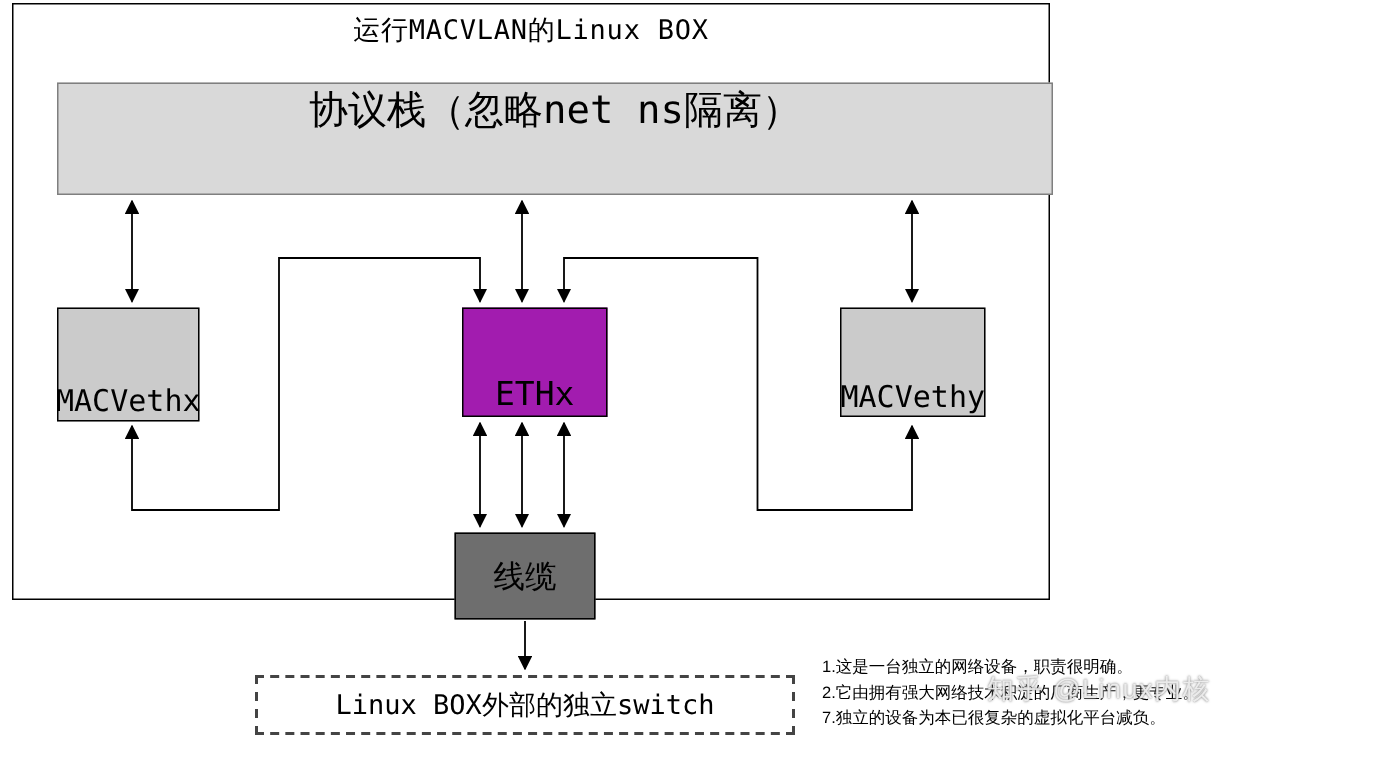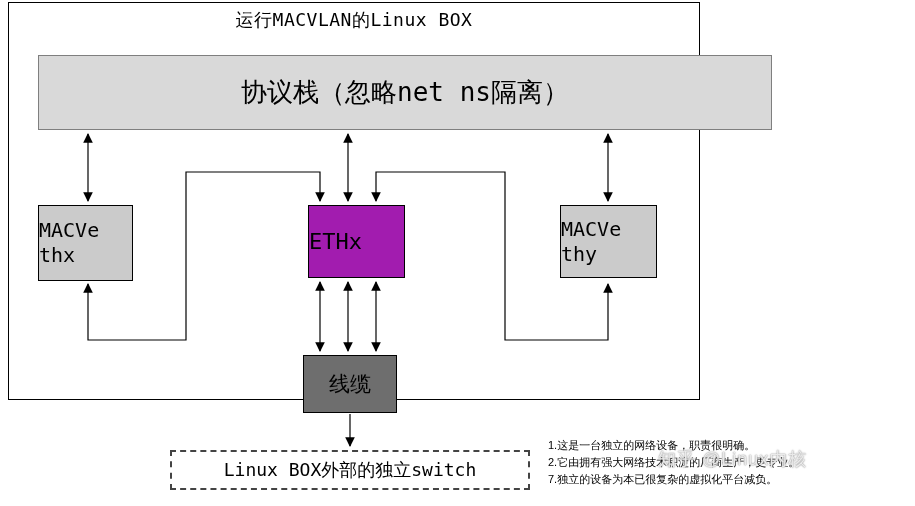--- a/index.html
+++ b/index.html
@@ -5,25 +5,25 @@
   html,body{margin:0;padding:0;background:#ffffff;}
   #stage{
     position:relative;width:915px;height:506px;background:#ffffff;overflow:hidden;
     font-family:"DejaVu Sans Mono","Liberation Sans",sans-serif;color:#000;
   }
   .abs{position:absolute;box-sizing:border-box;}
   
   #outer-box{left:8px;top:2px;width:692px;height:398px;border:1px solid #000;background:#fff;}
   #outer-title{left:8px;top:8px;width:692px;text-align:center;font-size:18px;letter-spacing:0.5px;}
   
-  #protocol-stack{left:38px;top:55px;width:734px;height:75px;background:#d9d9d9;border:1px solid #7f7f7f;
-    display:flex;align-items:center;justify-content:center;font-size:26px;z-index:2;}
+  #protocol-stack{left:38px;top:55px;width:664px;height:75px;background:#d9d9d9;border:1px solid #7f7f7f;
+    display:flex;align-items:flex-start;justify-content:center;font-size:26px;z-index:2;}
   
-  .node{background:#cbcbcb;border:1px solid #000;display:flex;flex-direction:column;
-    align-items:flex-start;justify-content:center;z-index:2;line-height:1.25;}
+  .node{background:#cbcbcb;border:1px solid #000;display:flex;flex-direction:row;
+    align-items:flex-end;justify-content:center;z-index:2;line-height:1.25;}
   #macvethx{left:38px;top:205px;width:95px;height:76px;font-size:20px;}
   #ethx{left:308px;top:205px;width:97px;height:73px;background:#a21caf;font-size:22px;}
   #macvethy{left:560px;top:205px;width:97px;height:73px;}
   #macvethy{font-size:20px;}
   
   #cable{left:303px;top:355px;width:94px;height:58px;background:#6e6e6e;border:1px solid #000;
     display:flex;align-items:center;justify-content:center;font-size:21px;color:#000;z-index:3;}
   
   #switch-box{left:170px;top:450px;width:360px;height:40px;border:2px dashed #444;background:#fff;
     display:flex;align-items:center;justify-content:center;font-size:18px;z-index:2;}

